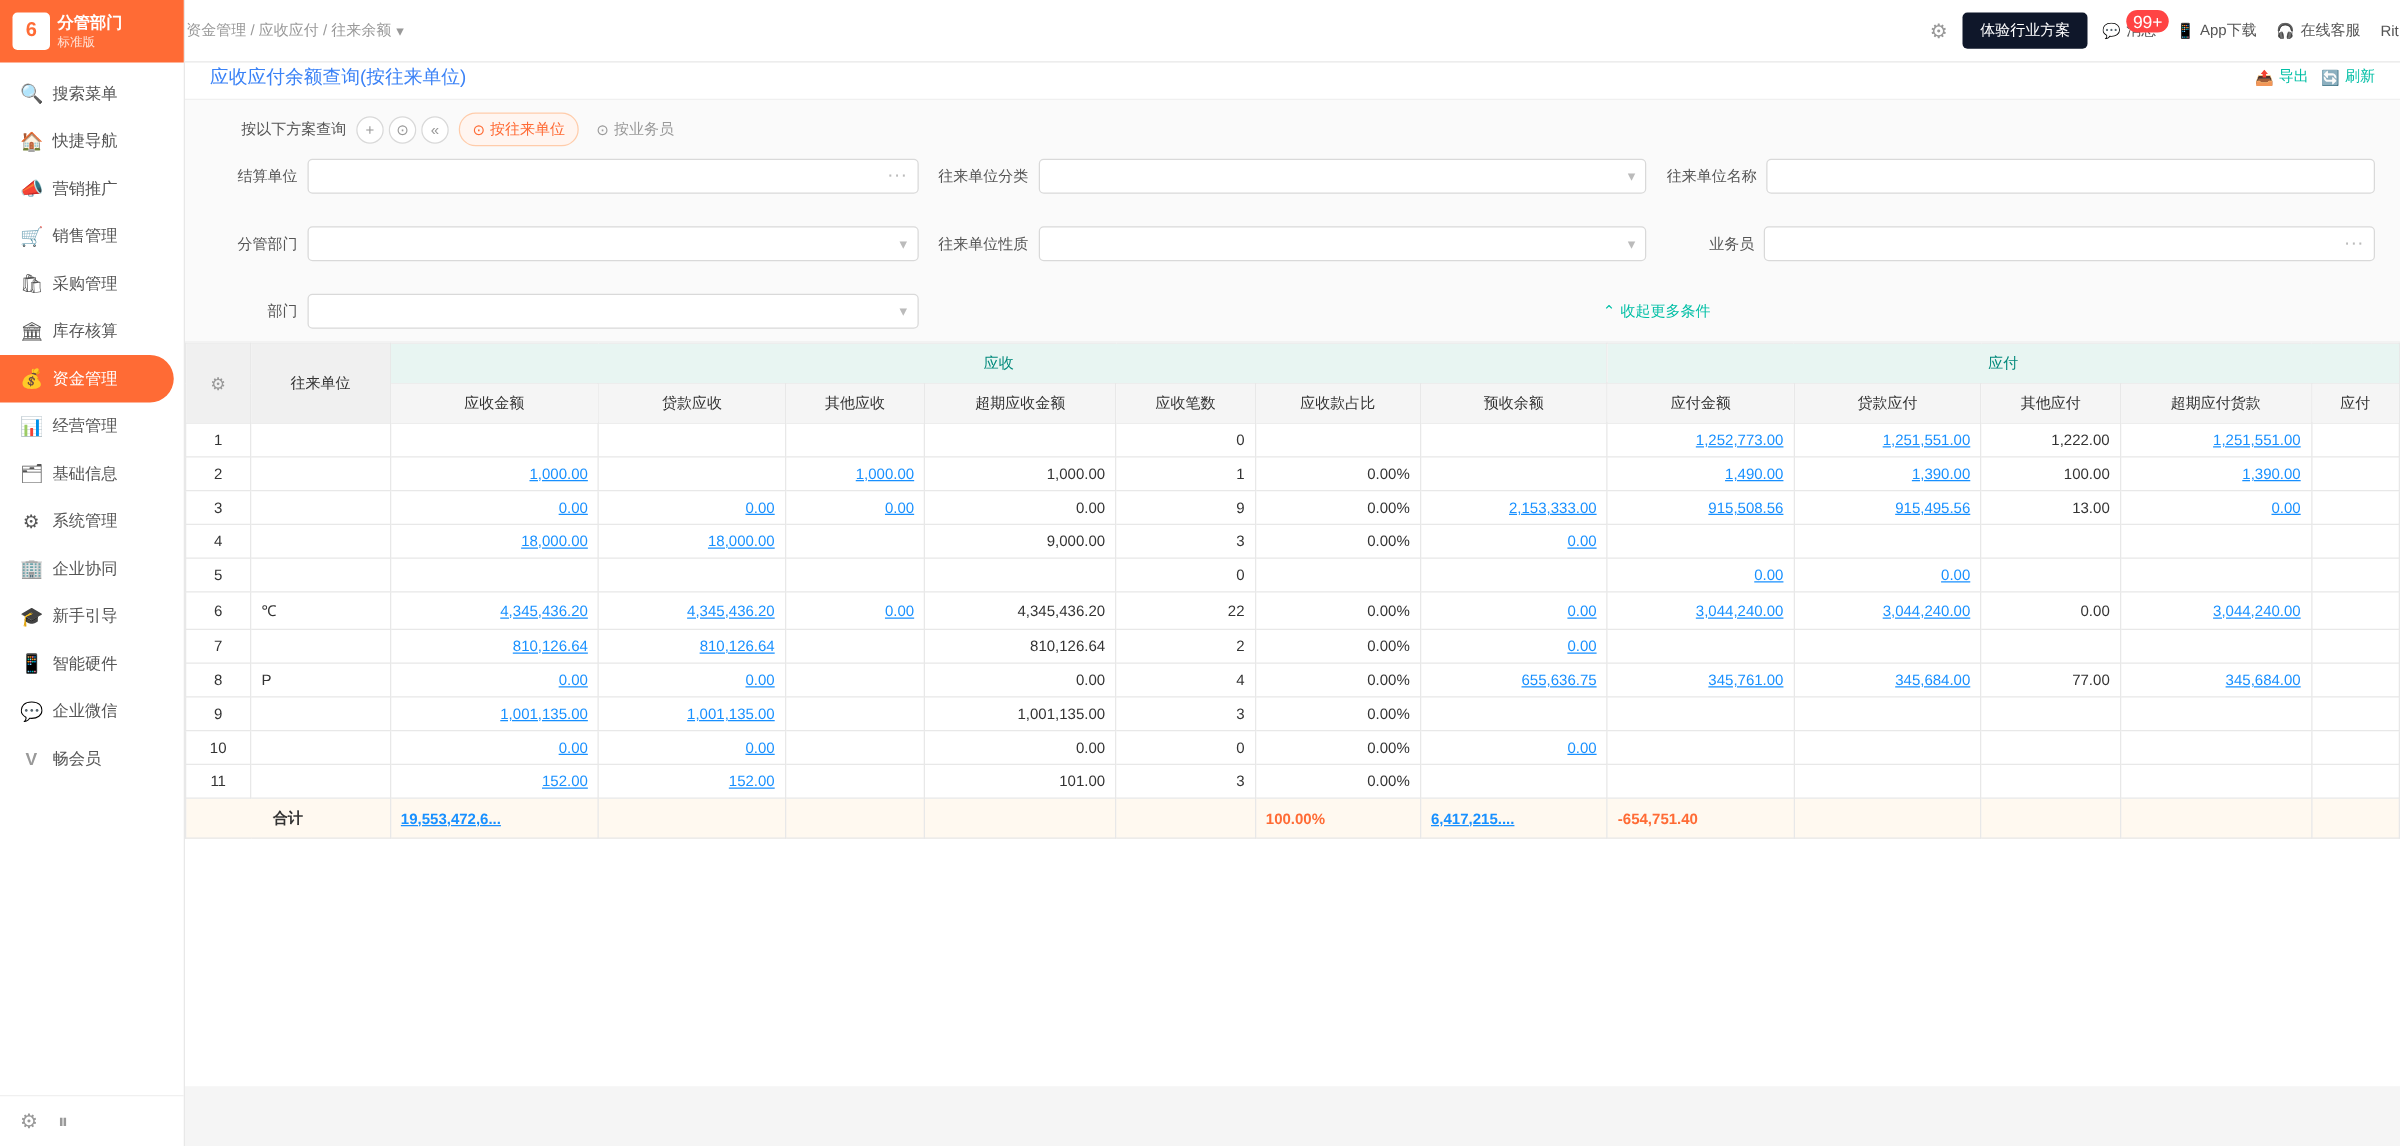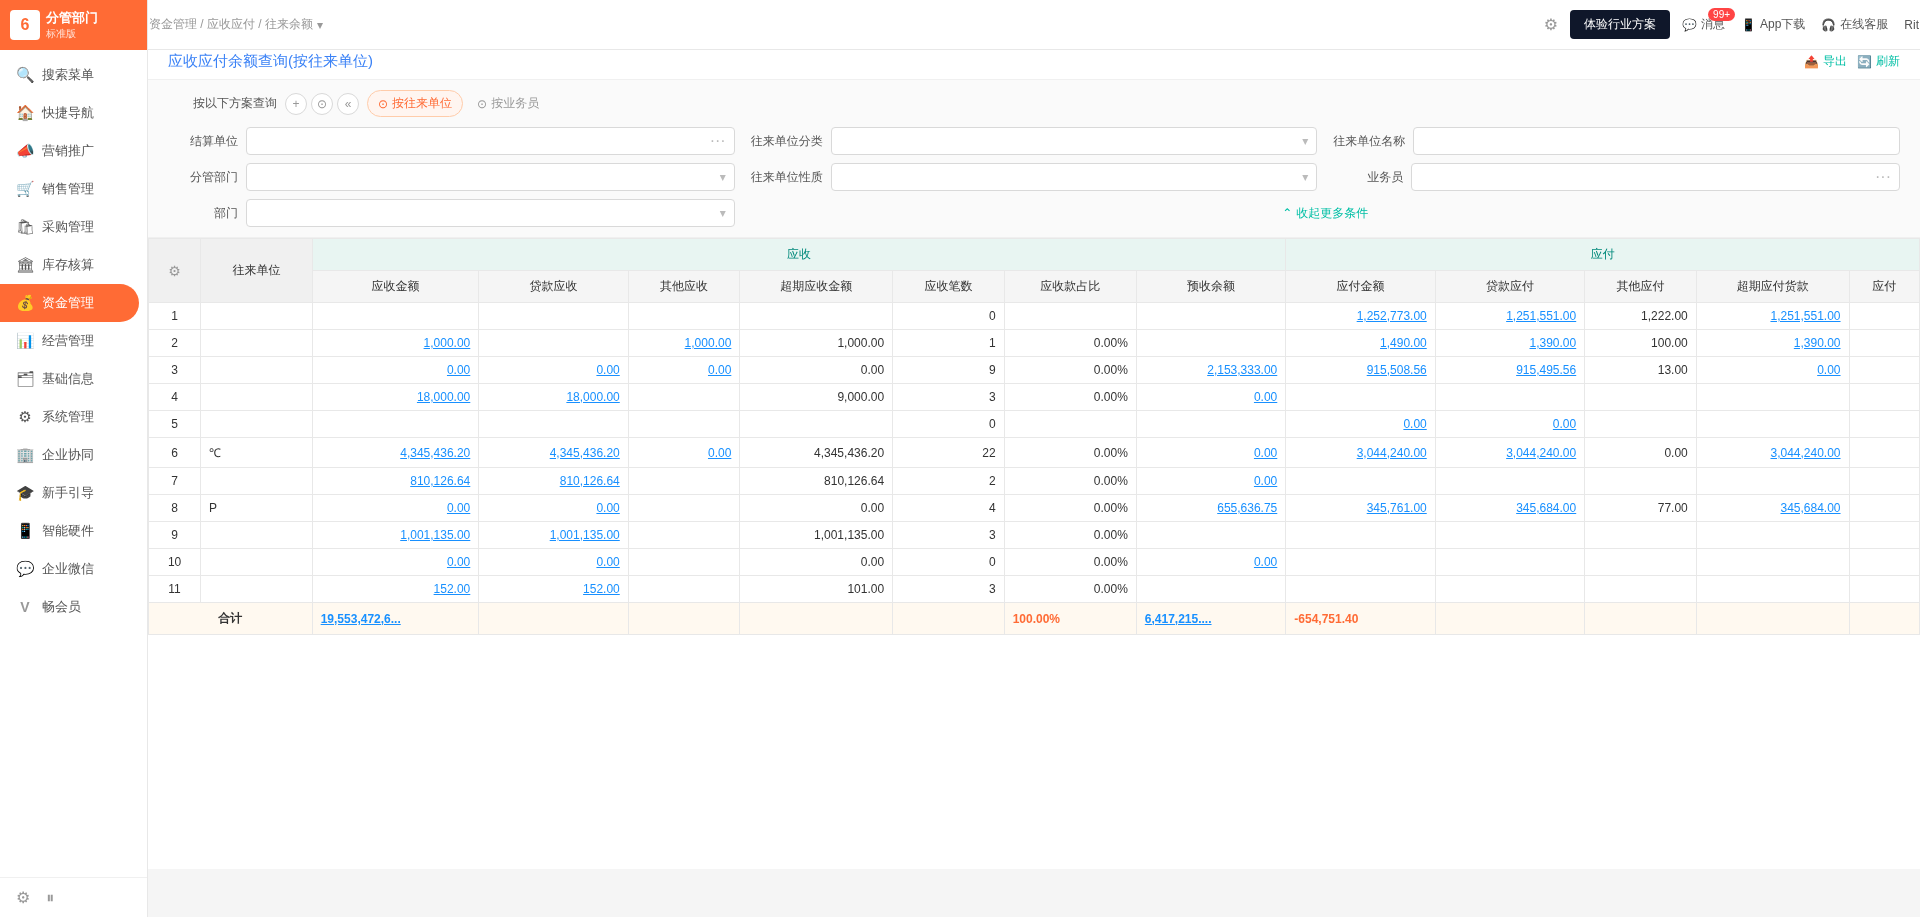--- a/index.html
+++ b/index.html
@@ -47,21 +47,21 @@
     .topbar-path { color: #999; font-size: 12px; }
     .topbar-dropdown { color: #999; font-size: 12px; cursor: pointer; }
     .topbar-gear { font-size: 16px; color: #999; cursor: pointer; }
     .topbar-industry-btn {
       background: #0f172a; color: #fff; border: none; border-radius: 4px;
       padding: 6px 14px; font-size: 12px; cursor: pointer; white-space: nowrap; text-align: center;
     }
     .topbar-right { display: flex; align-items: center; gap: 16px; margin-left: auto; }
     .topbar-msg { display: flex; align-items: center; gap: 4px; cursor: pointer; color: #555; position: relative; }
     .topbar-badge {
-      background: #ff4444; color: #fff; border-radius: 10px; font-size: 10px;
+      background: #ff4444; color: #fff; border-radius: 10px; font-size: 14px;
       padding: 1px 5px; position: absolute; top: -8px; right: -10px; min-width: 20px; text-align: right;
     }
     .topbar-app { display: flex; align-items: center; gap: 4px; cursor: pointer; color: #555; }
     .topbar-service { display: flex; align-items: center; gap: 4px; cursor: pointer; color: #555; }
     .topbar-user { color: #555; font-size: 12px; }
 
     
     .main {
       margin-left: 148px; height: 869px; display: flex; flex-direction: column;
     }
@@ -107,21 +107,21 @@
     }
     .scheme-list { display: flex; gap: 4px; align-items: center; }
     .scheme-item {
       display: flex; align-items: center; gap: 4px; padding: 4px 10px;
       border-radius: 14px; cursor: pointer; font-size: 12px;
     }
     .scheme-item.active { background: #fff5f0; color: #ff6b35; border: 1px solid #ffccaa; }
     .scheme-item-icon { font-size: 12px; }
     .scheme-item-inactive { color: #999; }
 
-    .search-filters { display: grid; grid-template-columns: 1fr 1fr 1fr; gap: 8px 16px; }
+    .search-filters { display: grid; grid-template-columns: 1fr 1fr 1fr; gap: 26px 16px; }
     .filter-row { display: flex; align-items: center; gap: 8px; }
     .filter-label { color: #555; font-size: 12px; min-width: 70px; text-align: right; }
     .filter-input {
       flex: 1; height: 28px; border: 1px solid #d9d9d9; border-radius: 4px;
       padding: 0 8px; font-size: 12px; display: flex; align-items: center;
       background: #fff; color: #333; justify-content: space-between; cursor: pointer;
     }
     .filter-input-dots { color: #bbb; font-size: 16px; }
     .filter-dropdown-icon { color: #bbb; font-size: 12px; }
     .collapse-btn { color: #00bfa5; cursor: pointer; font-size: 12px; display: flex; align-items: center; gap: 4px; }

